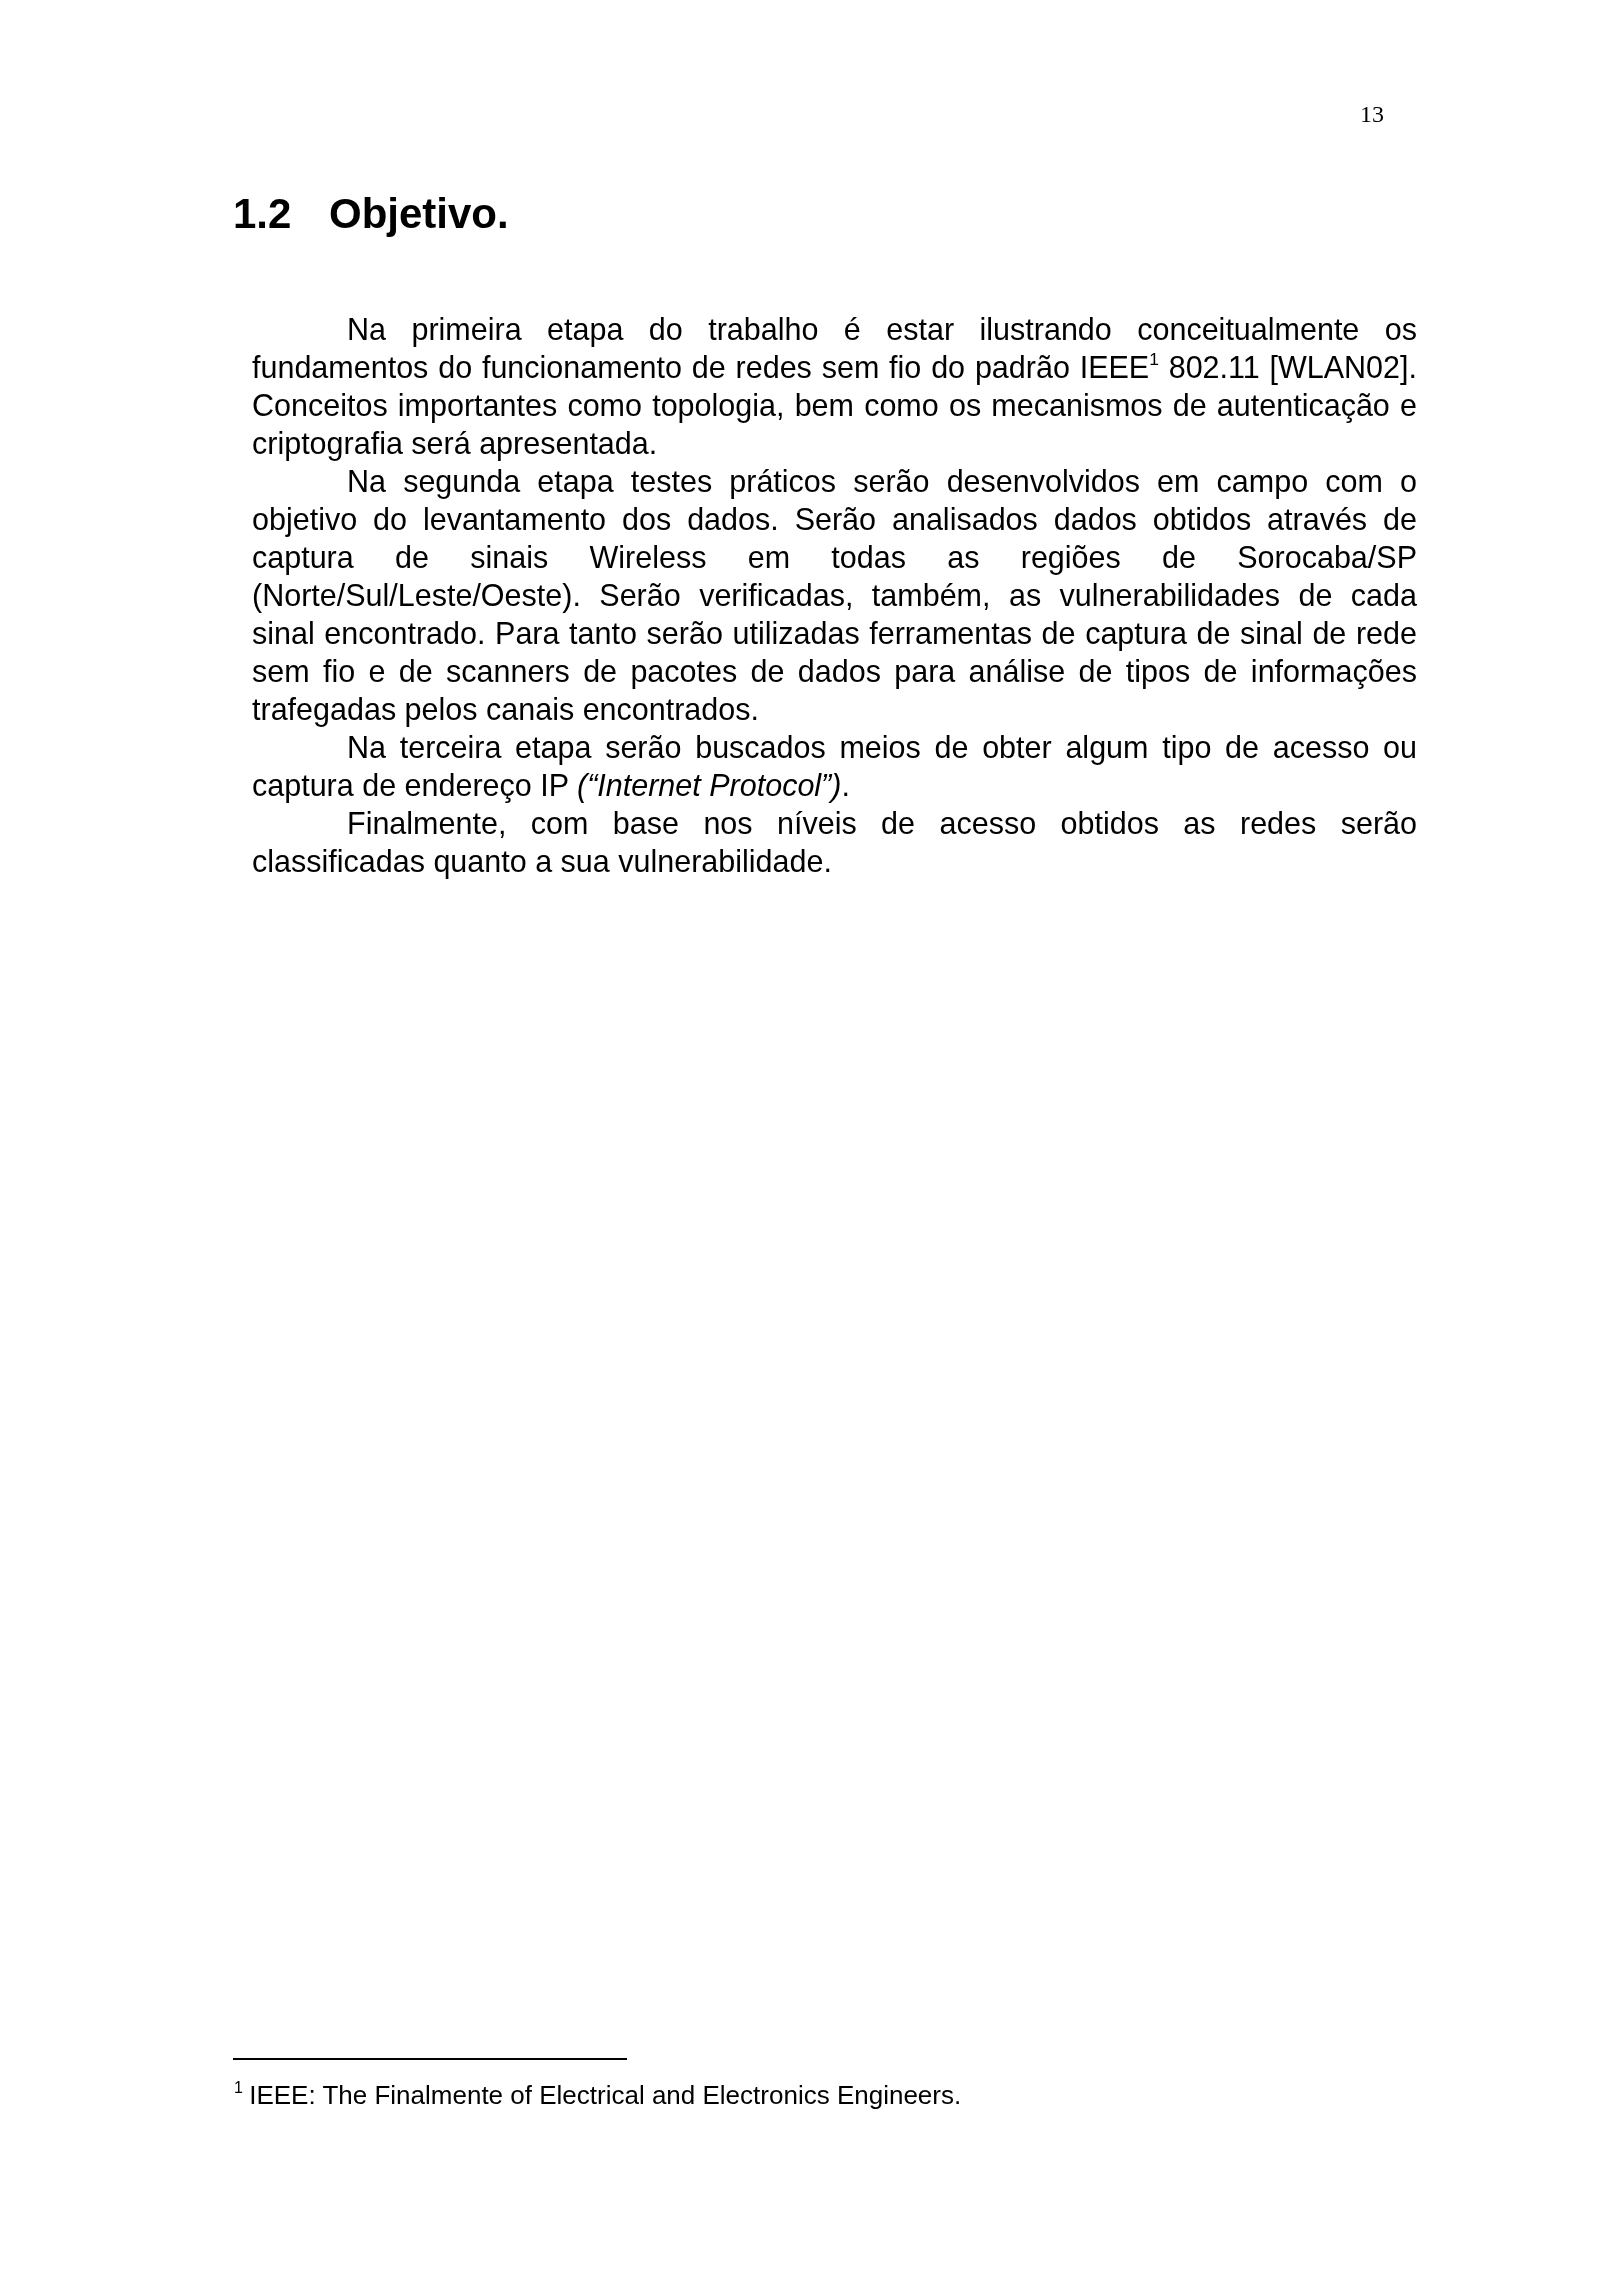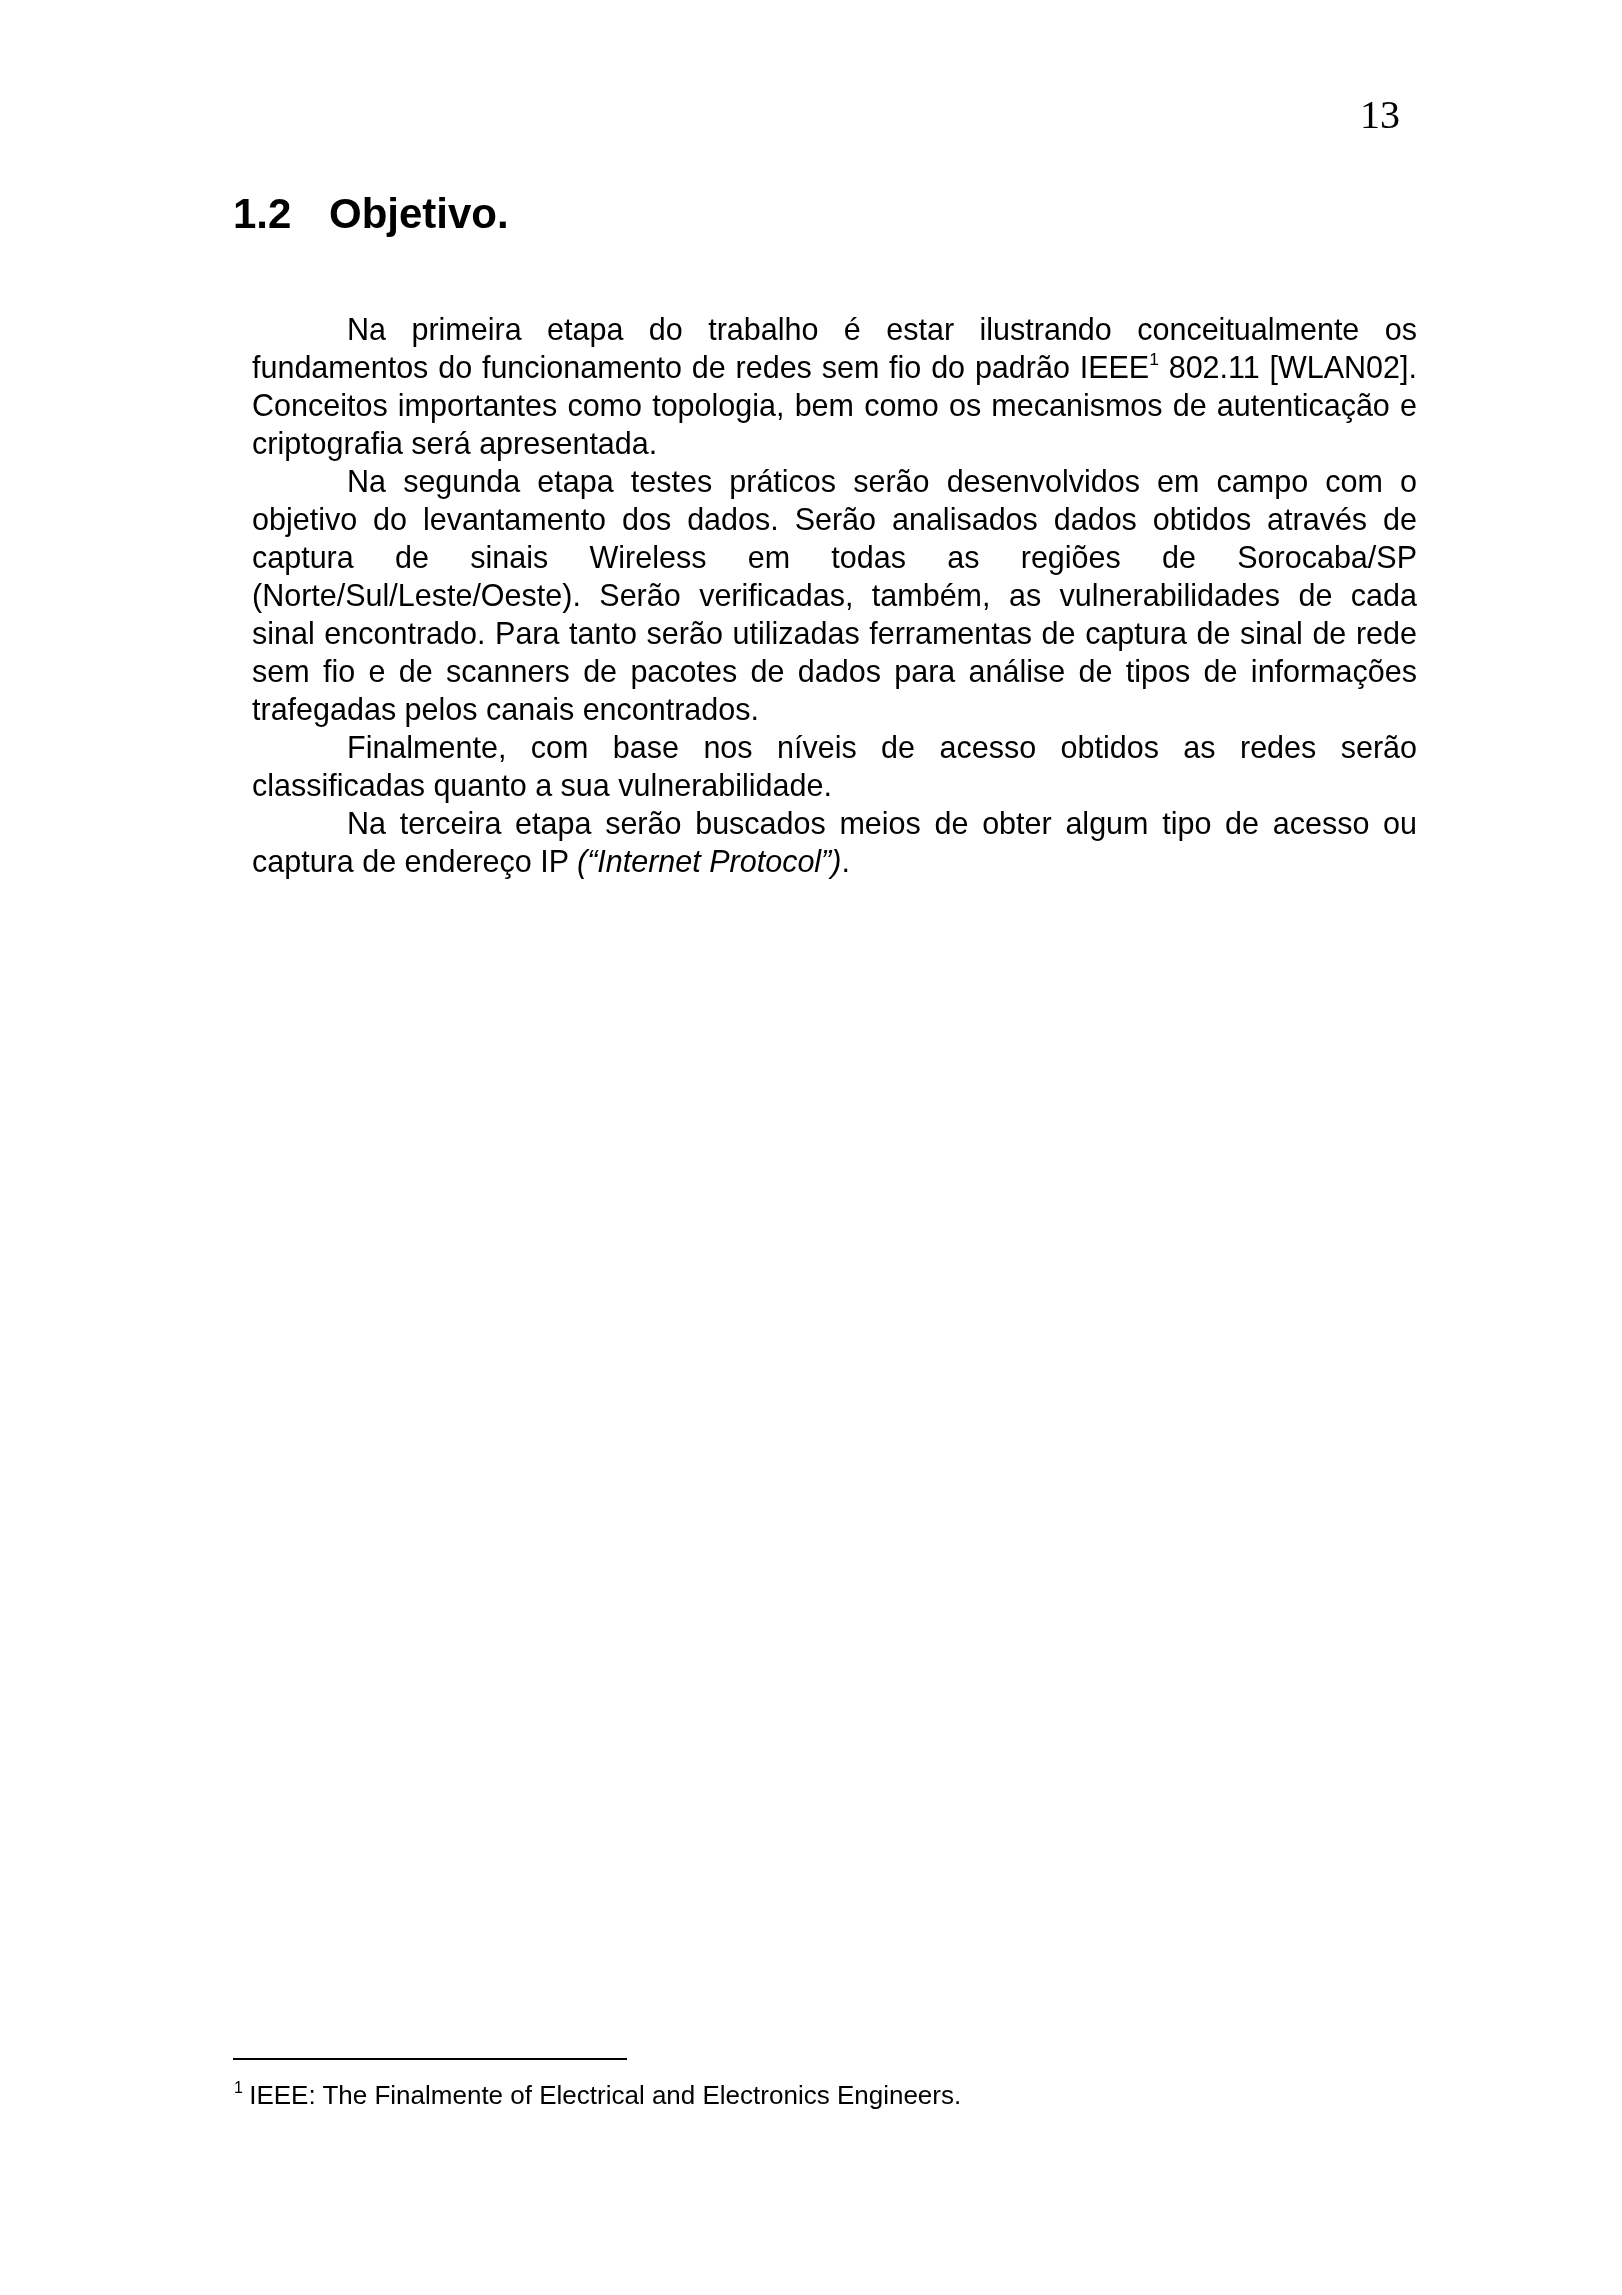--- a/index.html
+++ b/index.html
@@ -1,20 +1,20 @@
 <!DOCTYPE html>
 <html style="font-size:12.7px"><head>
 <meta charset="utf-8">
 <style>
   html, body { margin: 0; padding: 0; background: #ffffff; }
   body { width: 1623px; height: 2295px; position: relative; overflow: hidden; color: #000; }
   .page-number {
     position: absolute; left: 1360px; top: 97px;
     font-family: "Liberation Serif", "DejaVu Serif", serif;
-    font-size: 40px; line-height: 35px;
+    font-size: 24px; line-height: 35px;
   }
   .heading {
     position: absolute; left: 233px; top: 190px;
     font-family: "Liberation Sans", "DejaVu Sans", sans-serif;
     font-weight: bold; font-size: 42px; line-height: 48px; white-space: nowrap;
   }
   .heading .num { display: inline-block; width: 96px; }
   .body-text {
     position: absolute; left: 252px; top: 310px; width: 1165px;
     font-family: "Liberation Sans", "DejaVu Sans", sans-serif;
@@ -37,19 +37,19 @@
 
 <div class="page-number">13</div>
 
 <div class="heading">
   <span class="num">1.2</span><span>Objetivo.</span>
 </div>
 
 <div class="body-text">
   <p><span>Na primeira etapa do trabalho é estar ilustrando conceitualmente os fundamentos do funcionamento de redes sem fio do padrão IEEE</span><sup>1</sup><span> 802.11 [WLAN02]. Conceitos importantes como topologia, bem como os mecanismos de autenticação e criptografia será apresentada.</span></p>
   <p>Na segunda etapa testes práticos serão desenvolvidos em campo com o objetivo do levantamento dos dados. Serão analisados dados obtidos através de captura de sinais Wireless em todas as regiões de Sorocaba/SP (Norte/Sul/Leste/Oeste). Serão verificadas, também, as vulnerabilidades de cada sinal encontrado. Para tanto serão utilizadas ferramentas de captura de sinal de rede sem fio e de scanners de pacotes de dados para análise de tipos de informações trafegadas pelos canais encontrados.</p>
+  <p><span>Na terceira etapa serão buscados meios de obter algum tipo de acesso ou captura de endereço IP </span><em>(“Internet Protocol”)</em><span>.</span></p>
   <p>Finalmente, com base nos níveis de acesso obtidos as redes serão classificadas quanto a sua vulnerabilidade.</p>
-  <p><span>Na terceira etapa serão buscados meios de obter algum tipo de acesso ou captura de endereço IP </span><em>(“Internet Protocol”)</em><span>.</span></p>
 </div>
 
 <div class="footnote-rule"></div>
 <div class="footnote"><sup>1</sup><span>IEEE: The Finalmente of Electrical and Electronics Engineers.</span></div>
 
 
 </body></html>

